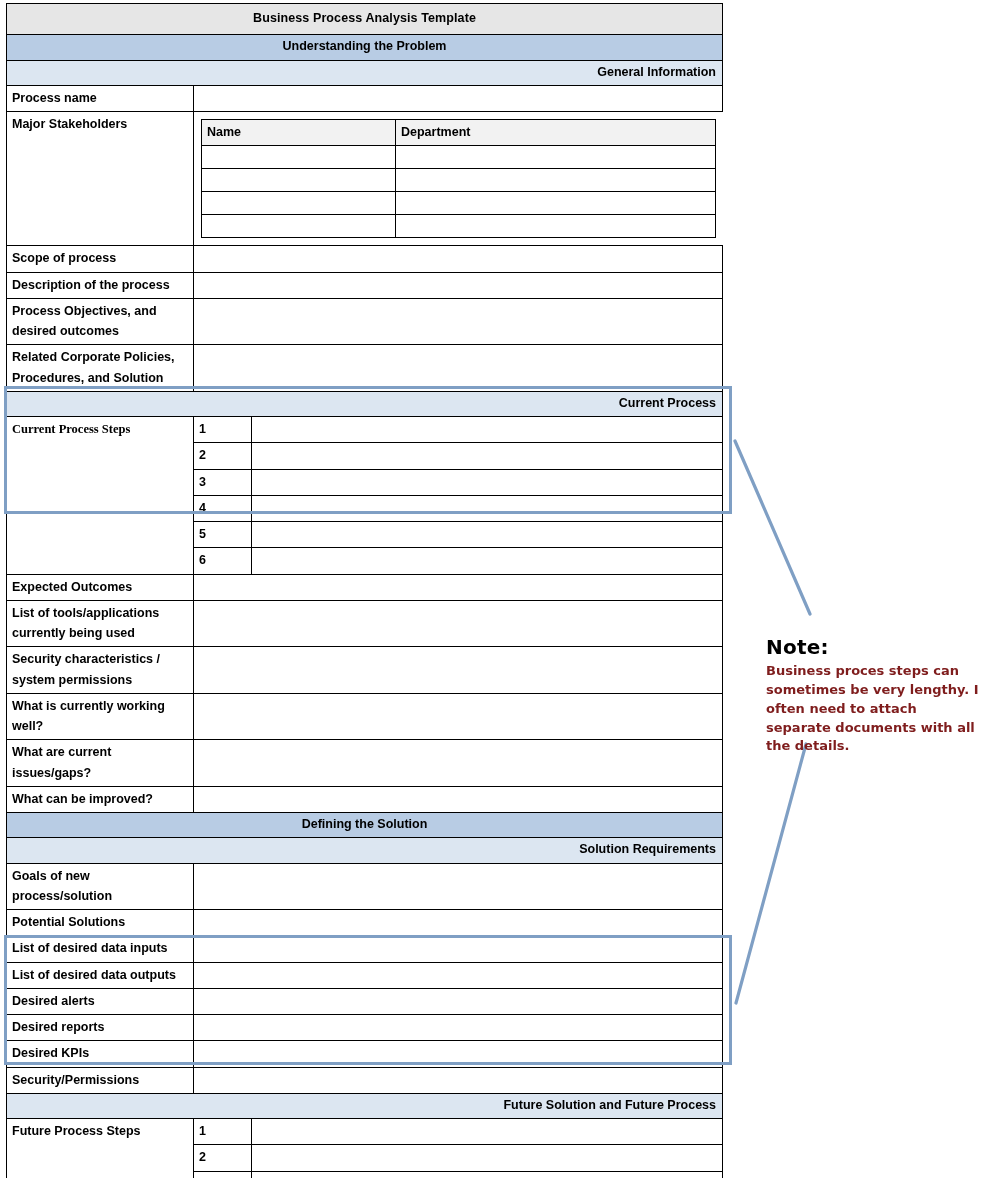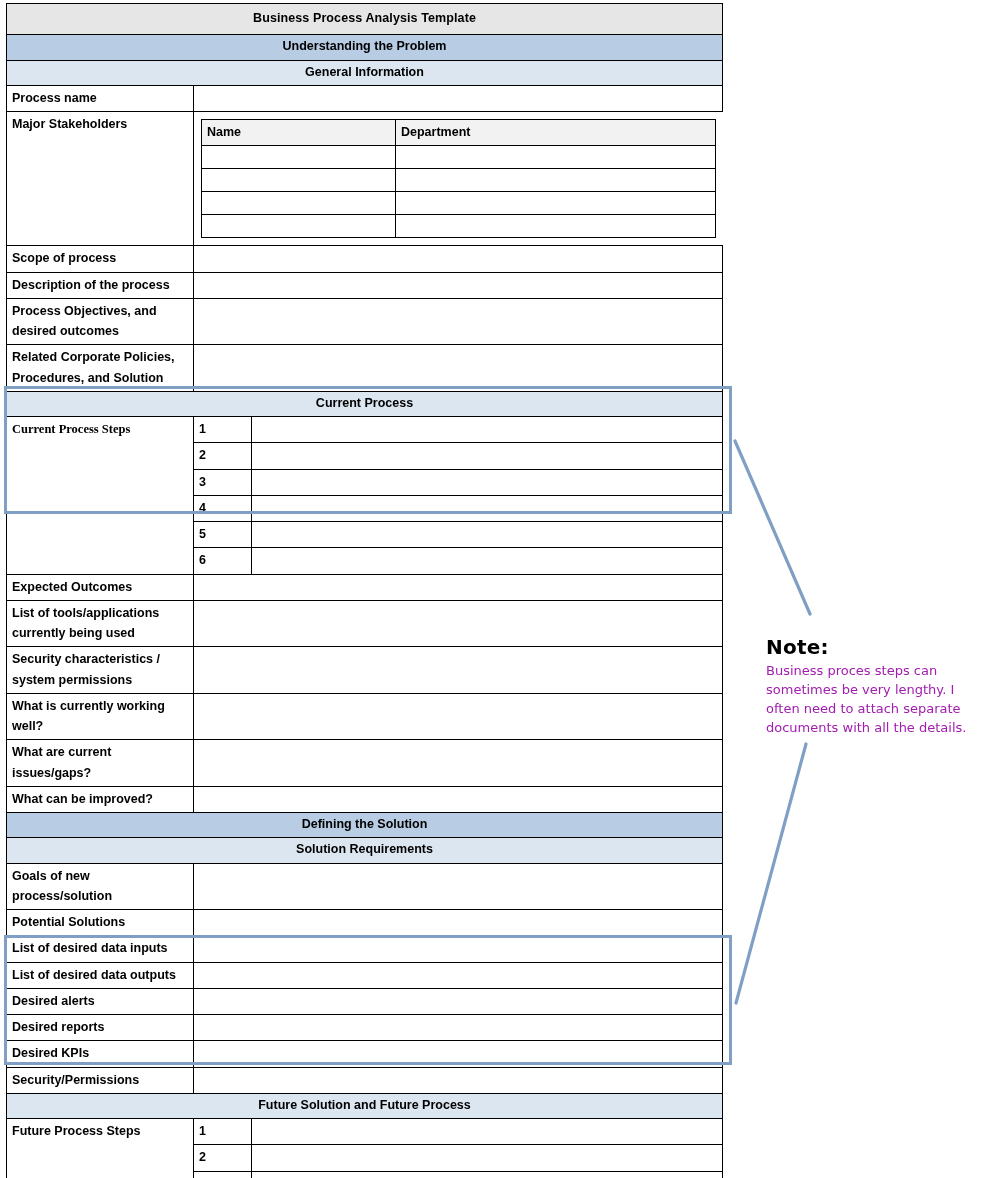--- a/index.html
+++ b/index.html
@@ -62,21 +62,21 @@
     font-weight: bold;
     height: 23px;
     vertical-align: middle !important;
     padding: 1px 0 3px 0 !important;
     margin-top: 25px;
   }
 
   
   .band-minor {
     background: #dce6f1 !important;
-    text-align: center;
+    text-align: right;
     font-size: 15px;
     font-weight: bold;
     height: 23px;
     vertical-align: middle !important;
     padding: 1px 6px 3px 6px !important;
   }
 
   .lbl { width: 187px; }
   .num { width: 58px; text-align: left; }
   .val { }
@@ -123,22 +123,22 @@
   .note-title {
     font-size: 20px;
     font-weight: bold;
     color: #000000;
     letter-spacing: 0.2px;
     margin: 0 0 3px 0;
     font-family: "DejaVu Sans", sans-serif;
   }
   .note-body {
     font-size: 13px;
-    font-weight: normal;
-    color: #a21caf;
+    font-weight: bold;
+    color: #7f1d1d;
     line-height: 1.45;
     font-family: "DejaVu Sans", sans-serif;
     margin: 0;
   }
 
   .connectors {
     position: absolute;
     left: 0; top: 0;
     width: 989px; height: 1178px;
     pointer-events: none;

